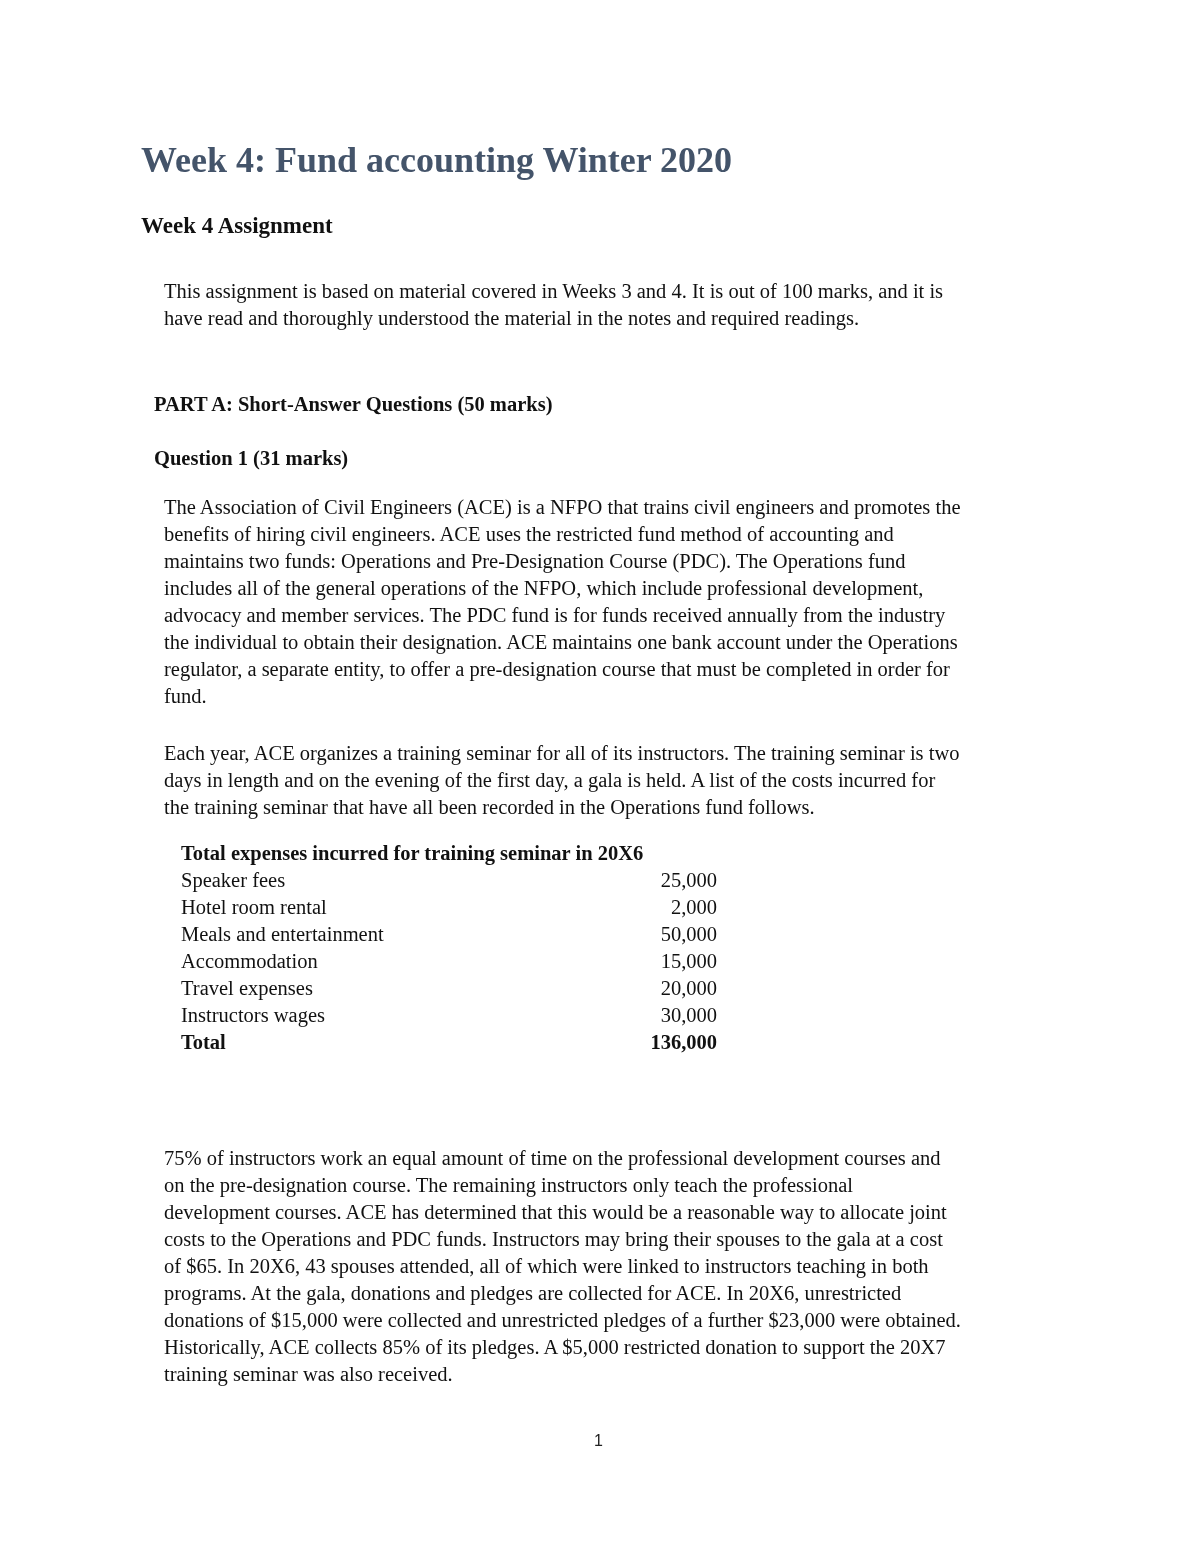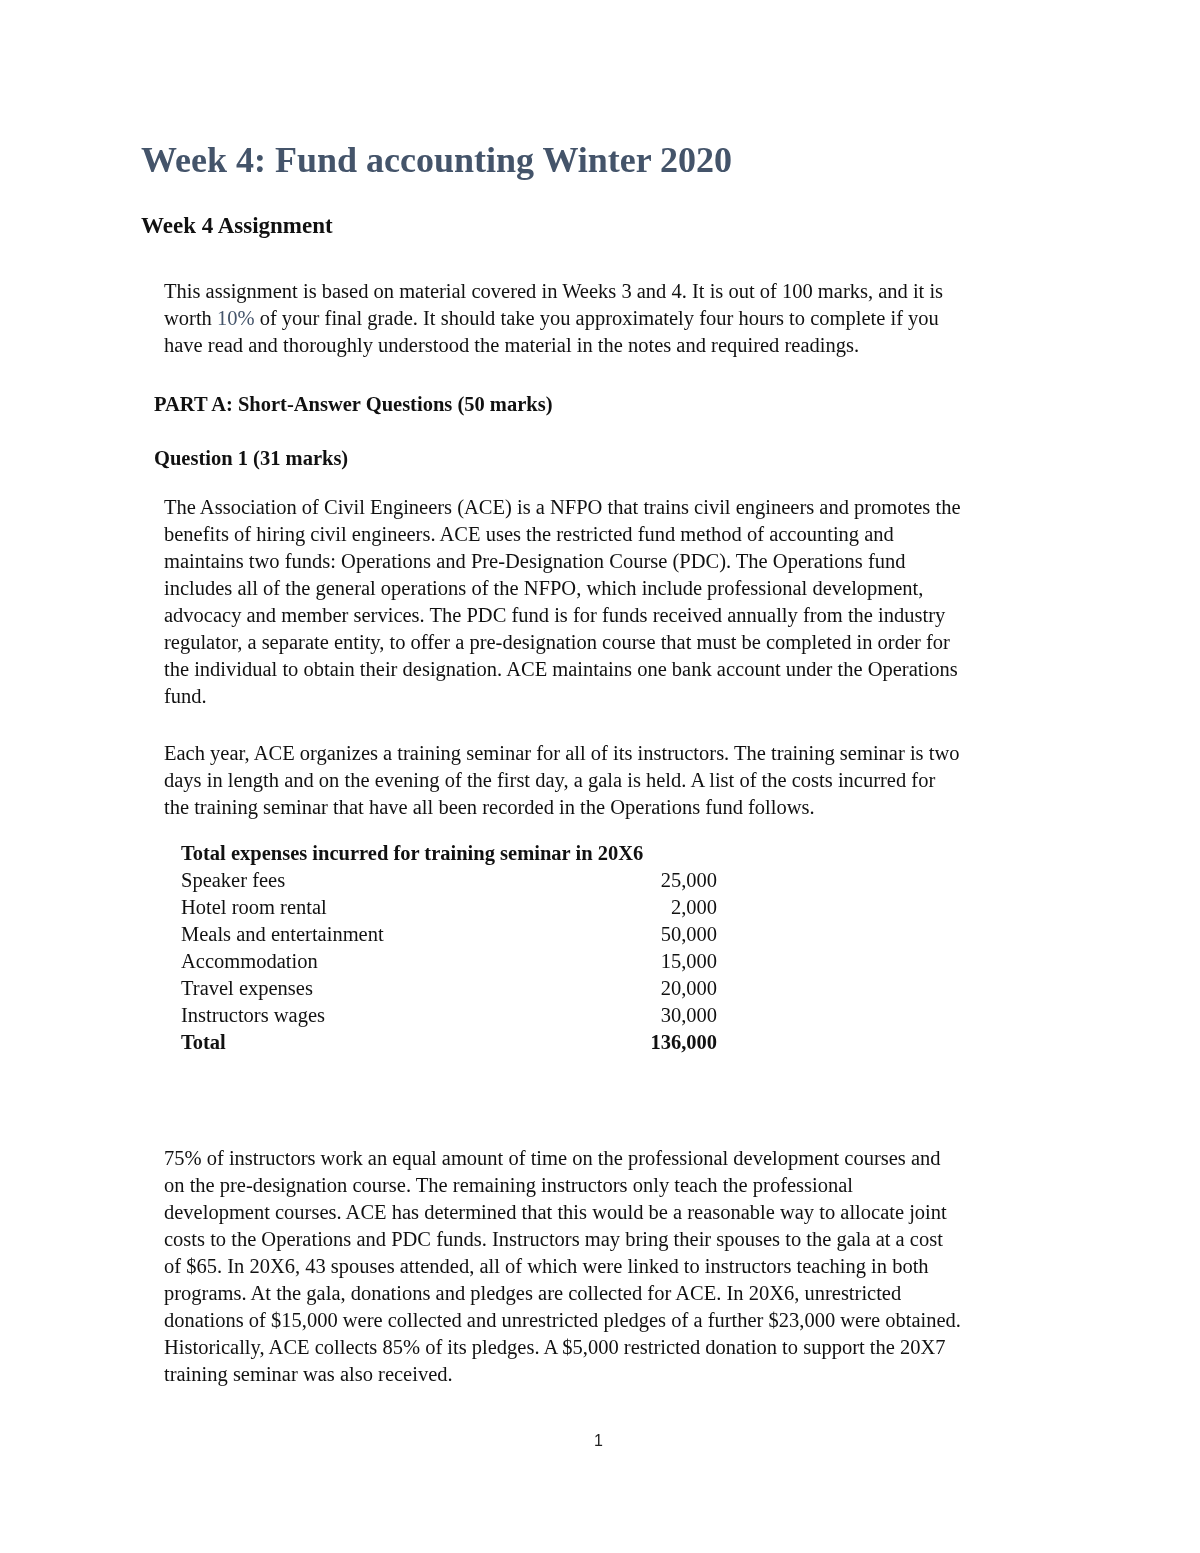--- a/index.html
+++ b/index.html
@@ -43,35 +43,34 @@
 </head>
 <body>
 
 <div class="page">
 
   <h1 class="title">Week 4: Fund accounting Winter 2020</h1>
   <h2 class="subtitle">Week 4 Assignment</h2>
 
   <p class="para" style="top:270px;">
     <span class="ln">This assignment is based on material covered in Weeks 3 and 4. It is out of 100 marks, and it is</span>
-    <span class="ln"><span>worth </span><span class="accent">10%</span><span> of your final grade. It should take you approximately four hours to complete if you</span></span>
     <span class="ln">have read and thoroughly understood the material in the notes and required readings.</span>
   </p>
 
   <h3 class="heading" style="top:378px;">PART A: Short-Answer Questions (50 marks)</h3>
   <h3 class="heading" style="top:432px;">Question 1 (31 marks)</h3>
 
   <p class="para" style="top:486px;">
     <span class="ln">The Association of Civil Engineers (ACE) is a NFPO that trains civil engineers and promotes the</span>
     <span class="ln">benefits of hiring civil engineers. ACE uses the restricted fund method of accounting and</span>
     <span class="ln">maintains two funds: Operations and Pre-Designation Course (PDC). The Operations fund</span>
     <span class="ln">includes all of the general operations of the NFPO, which include professional development,</span>
     <span class="ln">advocacy and member services. The PDC fund is for funds received annually from the industry</span>
+    <span class="ln">the individual to obtain their designation. ACE maintains one bank account under the Operations</span>
     <span class="ln">regulator, a separate entity, to offer a pre-designation course that must be completed in order for</span>
-    <span class="ln">the individual to obtain their designation. ACE maintains one bank account under the Operations</span>
     <span class="ln">fund.</span>
   </p>
 
   <p class="para" style="top:732px;">
     <span class="ln">Each year, ACE organizes a training seminar for all of its instructors. The training seminar is two</span>
     <span class="ln">days in length and on the evening of the first day, a gala is held. A list of the costs incurred for</span>
     <span class="ln">the training seminar that have all been recorded in the Operations fund follows.</span>
   </p>
 
   <table class="tbl">

